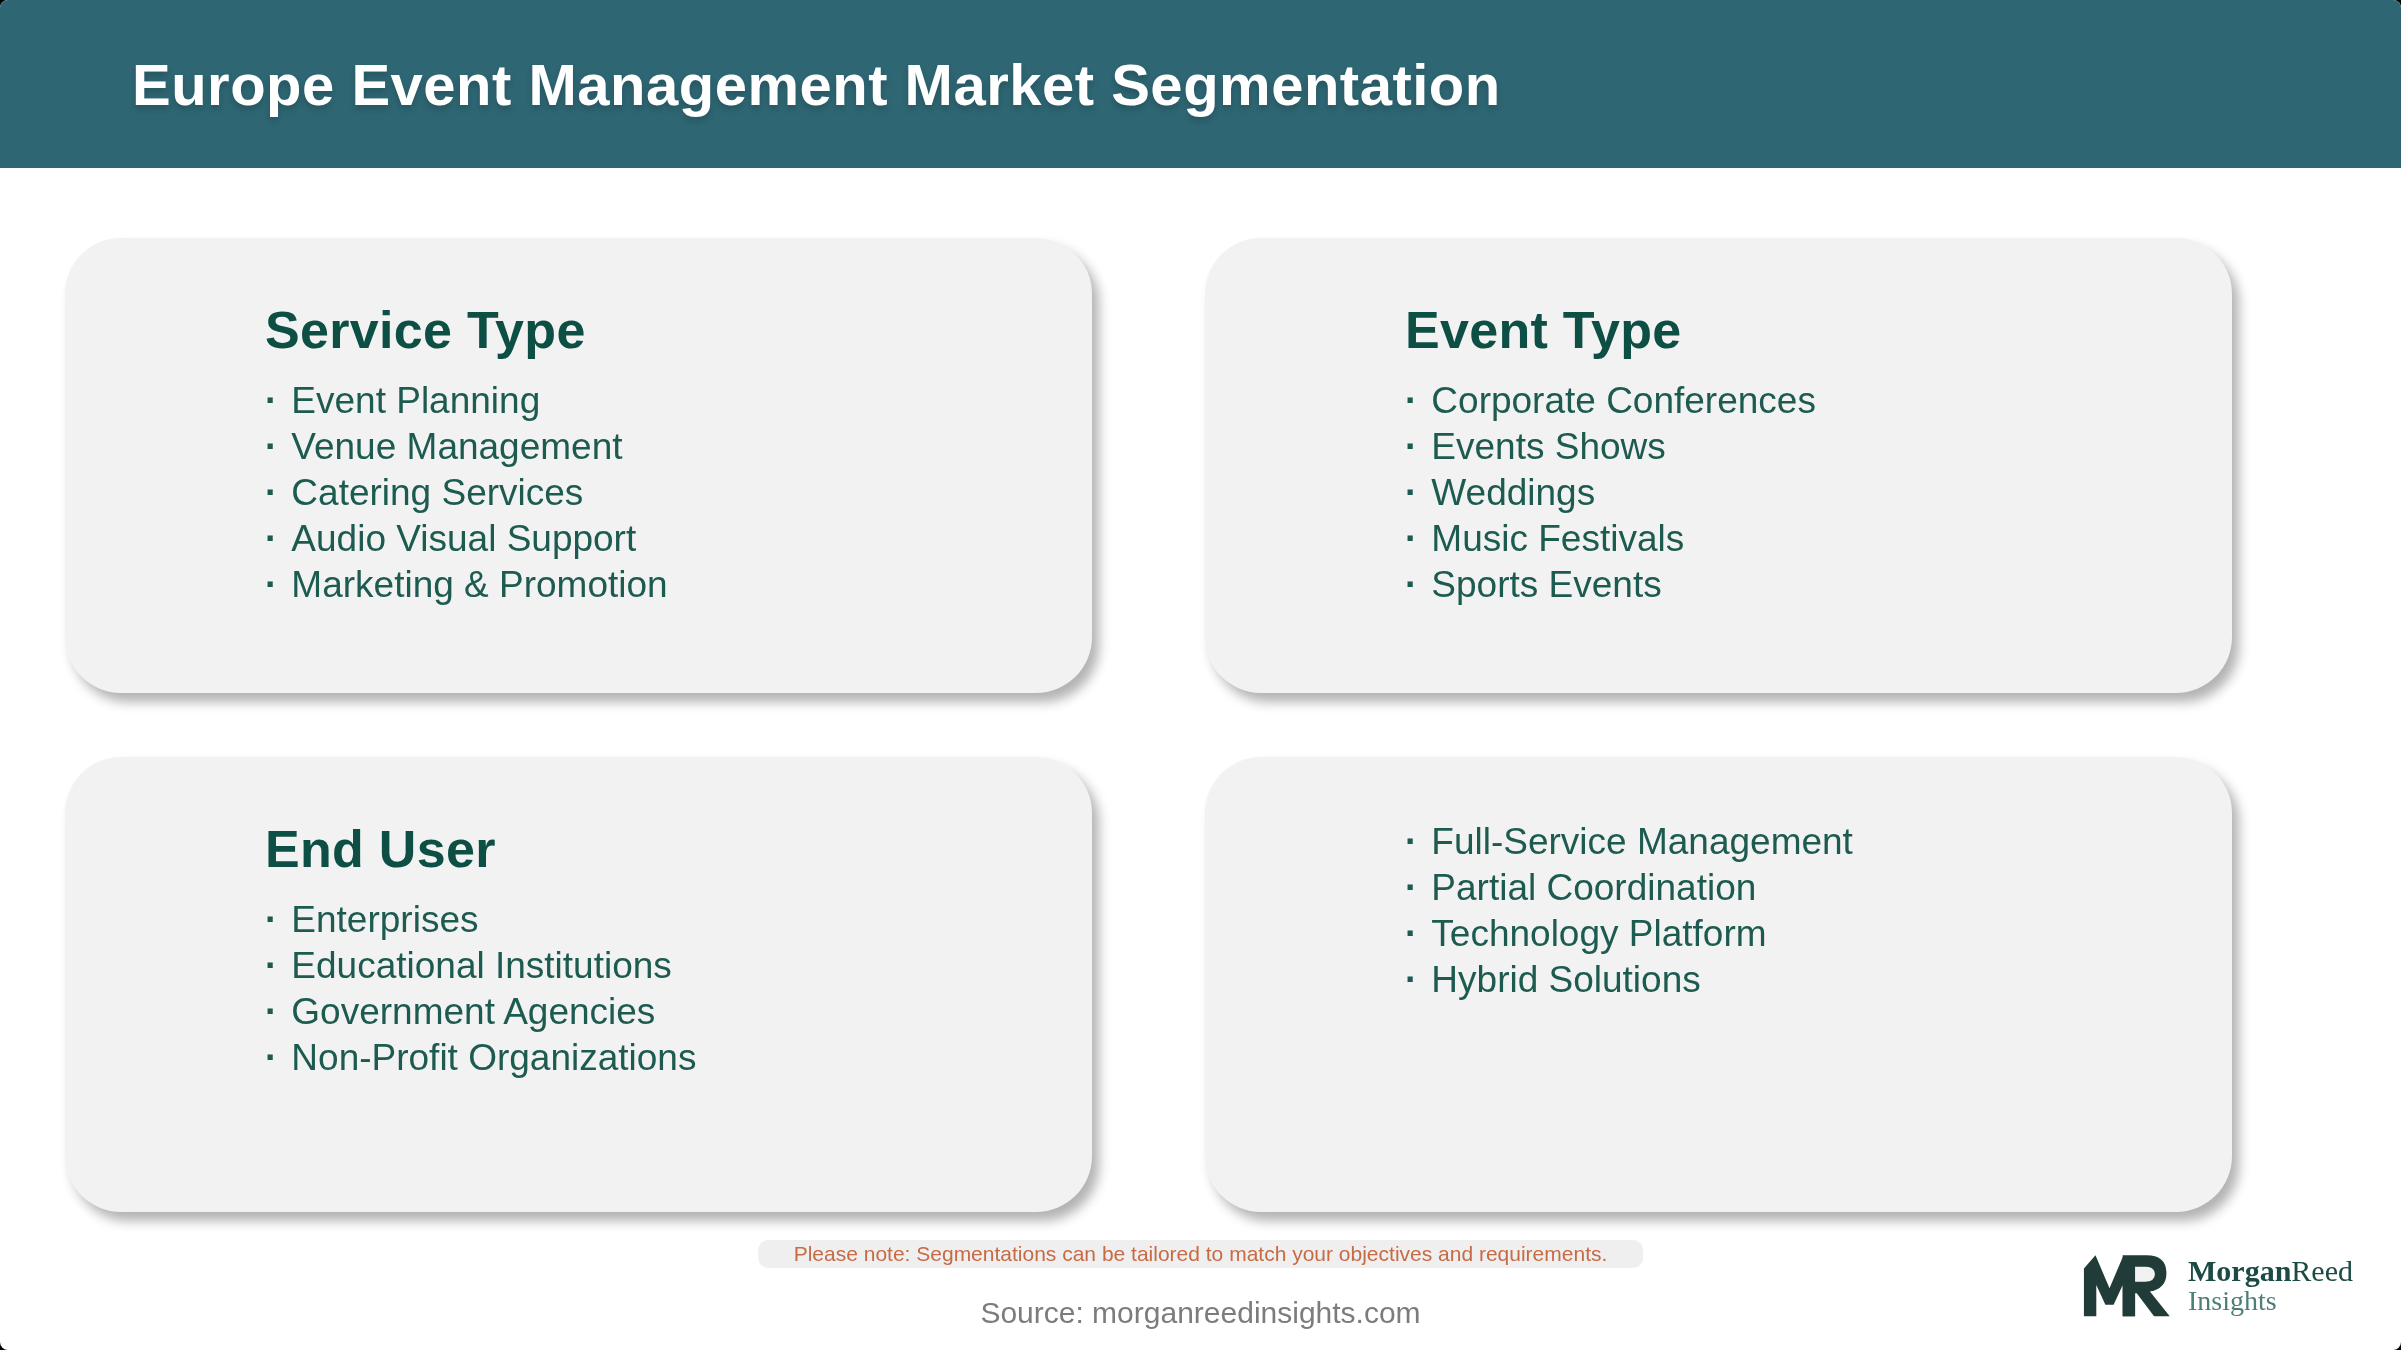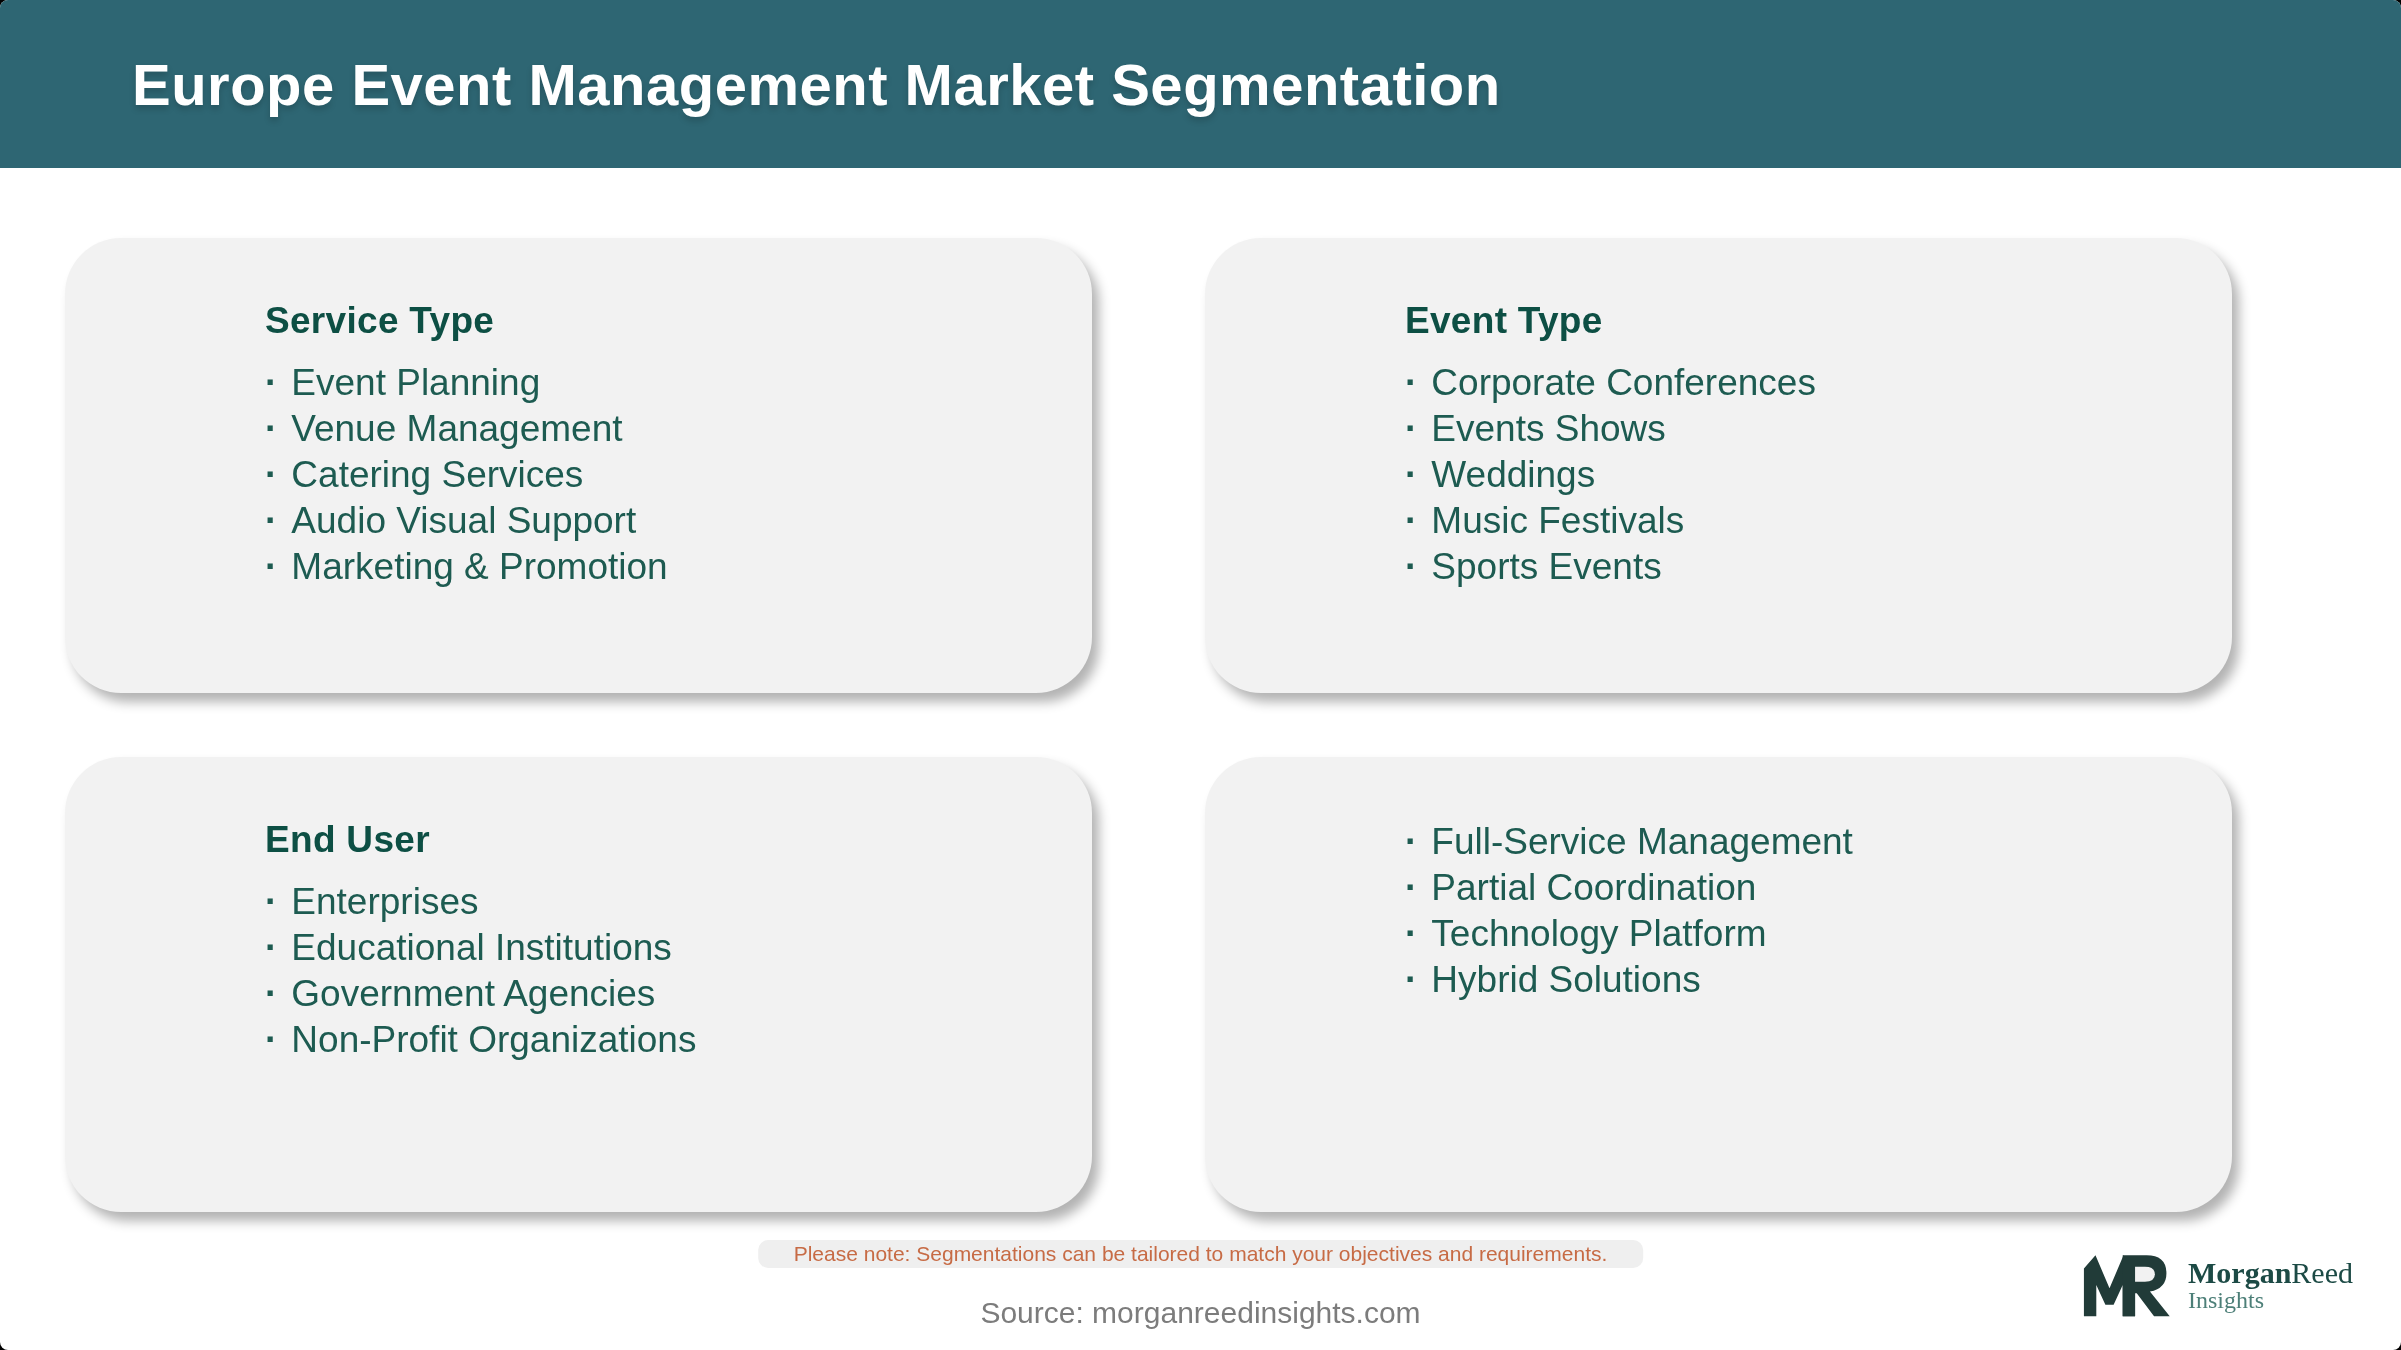--- a/index.html
+++ b/index.html
@@ -5,37 +5,37 @@
   html,body{margin:0;padding:0;background:#000;}
   body{width:2401px;height:1350px;overflow:hidden;font-family:"Liberation Sans","DejaVu Sans",sans-serif;}
   .stage{position:relative;width:2401px;height:1350px;background:#000;}
   .slide{position:absolute;inset:0;background:#ffffff;border-radius:8px;overflow:hidden;}
   .header{position:absolute;left:0;top:0;width:100%;height:168px;background:#2e6673;display:flex;align-items:center;}
   .header h1{margin:0 0 0 132px;font-size:58px;font-weight:700;color:#ffffff;letter-spacing:.5px;
     text-shadow:0 4px 6px rgba(0,0,0,0.18);}
   .card{position:absolute;width:1027px;height:455px;background:#f2f2f2;border-radius:56px;
     box-shadow:7px 9px 12px rgba(0,0,0,0.30);padding:0;box-sizing:border-box;}
   .card-inner{padding:62px 40px 0 200px;}
-  .card h2{margin:0 0 18px 0;font-size:37px;font-weight:700;color:#0d4f44;letter-spacing:.3px;}
+  .card h2{margin:0 0 18px 0;font-size:52px;font-weight:700;color:#0d4f44;letter-spacing:.3px;}
   .card ul{list-style:none;margin:0;padding:0;}
   .card li{font-size:37px;line-height:46px;color:#1d5b51;white-space:nowrap;}
   .card li::before{content:"·";font-weight:700;margin-right:14px;color:#1d5b51;}
   .card-1{left:65px;top:238px;}
   .card-2{left:1205px;top:238px;}
   .card-3{left:65px;top:757px;}
   .card-4{left:1205px;top:757px;}
   .note{position:absolute;left:50%;top:1240px;transform:translateX(-50%);
     background:#efefef;border-radius:10px;padding:2px 36px;font-size:21px;color:#c76b45;white-space:nowrap;}
   .source{position:absolute;left:50%;top:1296px;transform:translateX(-50%);
     font-size:30px;color:#7c7c7c;white-space:nowrap;}
   .logo{position:absolute;right:48px;top:1252px;display:flex;align-items:center;gap:12px;}
   .logo-text{display:flex;flex-direction:column;line-height:1.05;font-family:"Liberation Serif","DejaVu Serif",serif;}
   .logo-name{font-size:30px;color:#1c4a45;}
   .logo-name .b{font-weight:700;}
-  .logo-sub{font-size:24px;color:#4d7f78;}
+  .logo-sub{font-size:28px;color:#4d7f78;}
 </style>
 </head>
 <body>
 
 <div class="stage">
   <div class="slide">
 
     <div class="header">
       <h1>Europe Event Management Market Segmentation</h1>
     </div>

